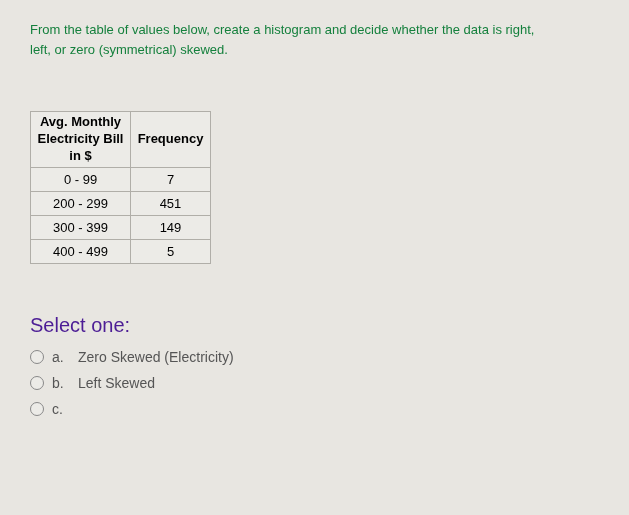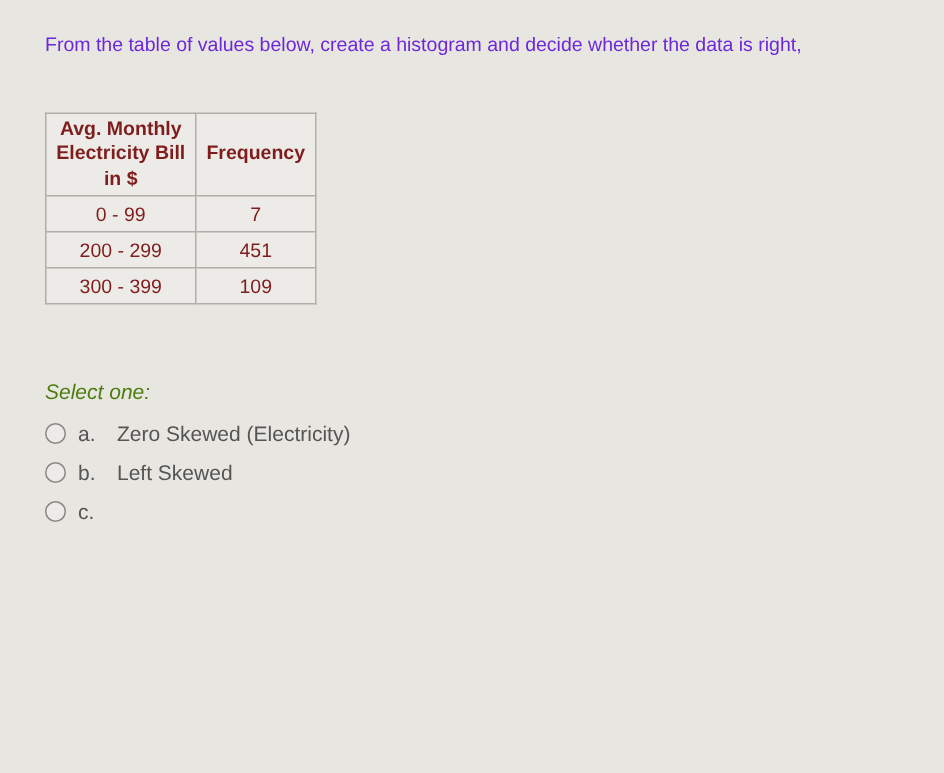--- a/index.html
+++ b/index.html
@@ -9,54 +9,53 @@
       background: #e8e6e1;
       font-family: Arial, sans-serif;
       color: #5a5a5a;
       padding: 20px 30px;
       position: relative;
       overflow: hidden;
     }
     .question-text {
       font-size: 13px;
       line-height: 1.5;
-      margin-bottom: 35px;
-      color: #6d28d9;
+      margin-bottom: 52px;
+      color: #15803d;
     }
     .data-table {
       border-collapse: collapse;
       margin-bottom: 50px;
       background: #ecebe7;
     }
     .data-table th, .data-table td {
       border: 1px solid #b0aea8;
       padding: 4px 10px;
       font-size: 13px;
       text-align: center;
-      color: #7f1d1d;
+      color: #000000;
     }
     .data-table th {
       font-weight: bold;
       vertical-align: middle;
     }
     .data-table th.col1 {
       width: 100px;
     }
     .data-table th.col2 {
       width: 80px;
     }
     .header-row th {
       padding: 2px 6px;
       line-height: 1.3;
     }
     .select-one {
-      font-size: 14px;
-      color: #4d7c0f;
+      font-size: 20px;
+      color: #4c1d95;
       margin-bottom: 12px;
-      font-style: italic;
     }
     .option {
       display: flex;
       align-items: center;
       gap: 8px;
       margin-bottom: 10px;
       font-size: 14px;
       color: #555;
     }
     .radio {
@@ -69,20 +68,21 @@
     }
     .option-letter {
       min-width: 18px;
     }
   </style>
 </head>
 <body>
 
 <div class="question-text">
   <span>From the table of values below, create a histogram and decide whether the data is right,</span><br>
+  <span>left, or zero (symmetrical) skewed.</span>
 </div>
 
 <table class="data-table">
   <thead>
     <tr class="header-row">
       <th class="col1">
         <span>Avg. Monthly</span><br>
         <span>Electricity Bill</span><br>
         <span>in $</span>
       </th>
@@ -93,21 +93,25 @@
     <tr>
       <td>0 - 99</td>
       <td>7</td>
     </tr>
     <tr>
       <td>200 - 299</td>
       <td>451</td>
     </tr>
     <tr>
       <td>300 - 399</td>
-      <td>109</td>
+      <td>149</td>
+    </tr>
+    <tr>
+      <td>400 - 499</td>
+      <td>5</td>
     </tr>
   </tbody>
 </table>
 
 <div class="select-one">Select one:</div>
 
 <div class="option">
   <span class="radio"></span>
   <span class="option-letter">a.</span>
   <span>Zero Skewed (Electricity)</span>

